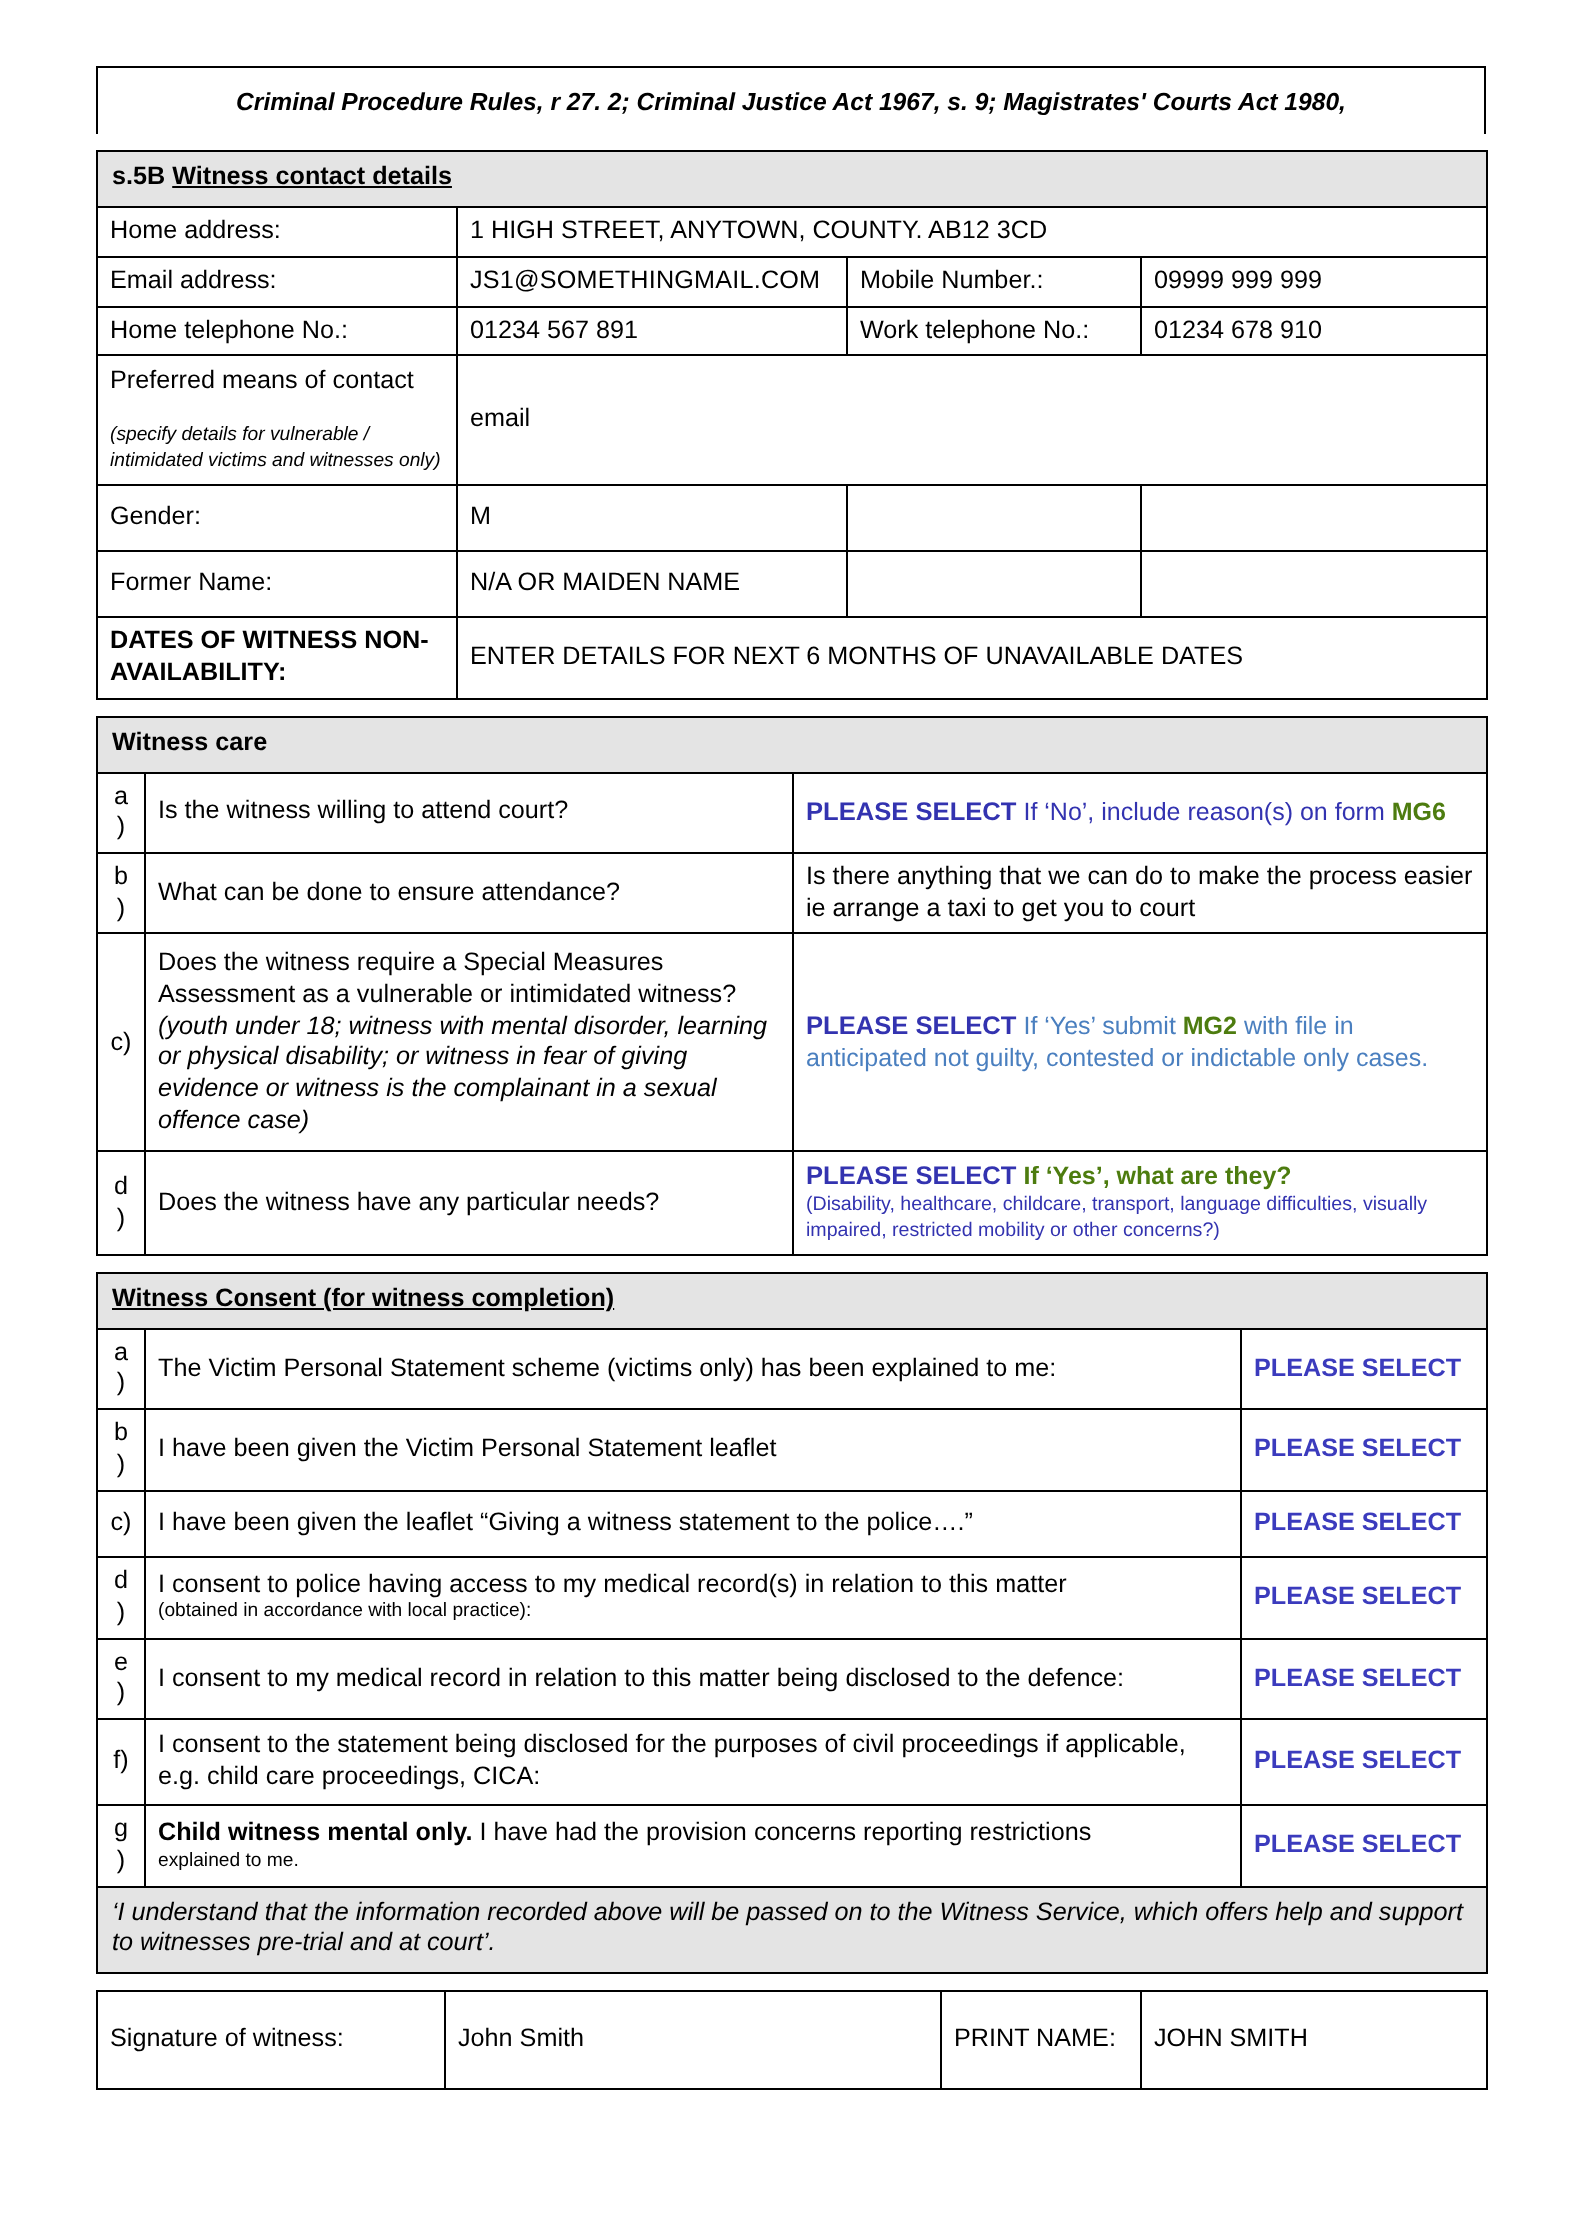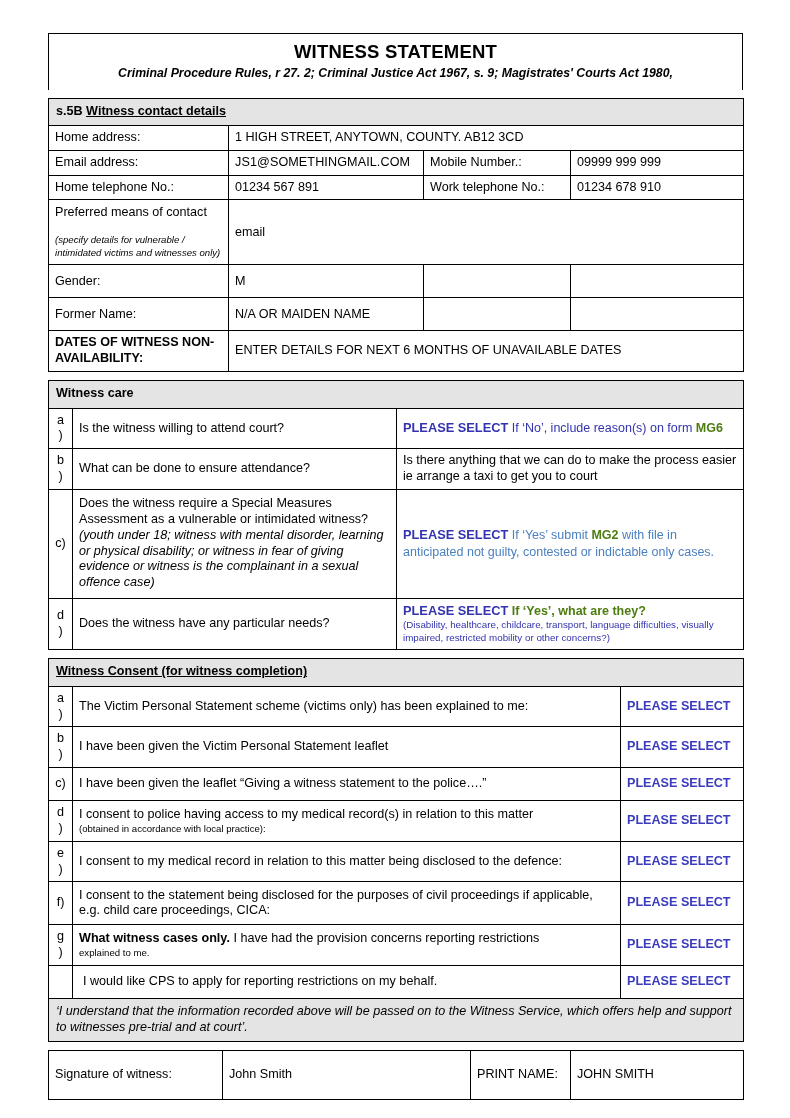--- a/index.html
+++ b/index.html
@@ -139,21 +139,20 @@
   }
   .cellpad-top { vertical-align: top; padding-top: 5px; }
 </style>
 </head>
 <body>
 
 <div class="page">
  <div class="sheet">
 
   <div class="title-box">
-    <div class="title-main">WITNESS STATEMENT</div>
     <div class="title-sub">Criminal Procedure Rules, r 27. 2; Criminal Justice Act 1967, s. 9; Magistrates' Courts Act 1980,</div>
   </div>
   <div class="title-gap"></div>
 
   <table class="grid">
     <colgroup>
       <col style="width:180px">
           <col style="width:195px">
           <col style="width:147px">
           <col style="width:173px">
@@ -295,28 +294,23 @@
         <td class="ps-cell">PLEASE SELECT</td>
       </tr>
       <tr>
         <td class="letter">f)</td>
         <td class="lbl" style="height:34px">I consent to the statement being disclosed for the purposes of civil proceedings if applicable, e.g. child care proceedings, CICA:</td>
         <td class="ps-cell">PLEASE SELECT</td>
       </tr>
       <tr>
         <td class="letter"><span>g)</span></td>
         <td class="cellpad-top" style="height:30px">
-          <span class="lbl bold">What witness cases only.</span><span class="lbl"> I have had the provision concerns reporting restrictions</span>
+          <span class="lbl bold">Child witness mental only.</span><span class="lbl"> I have had the provision concerns reporting restrictions</span>
           <span class="small-plain">explained to me.</span>
         </td>
-        <td class="ps-cell">PLEASE SELECT</td>
-      </tr>
-      <tr>
-        <td class="letter"></td>
-        <td class="lbl" style="height:24px; padding-left:10px">I would like CPS to apply for reporting restrictions on my behalf.</td>
         <td class="ps-cell">PLEASE SELECT</td>
       </tr>
       <tr>
         <td class="gray-note" colspan="3">‘I understand that the information recorded above will be passed on to the Witness Service, which offers help and support to witnesses pre-trial and at court’.</td>
       </tr>
     </tbody>
   </table>
 
   <div style="height:8px"></div>
 

